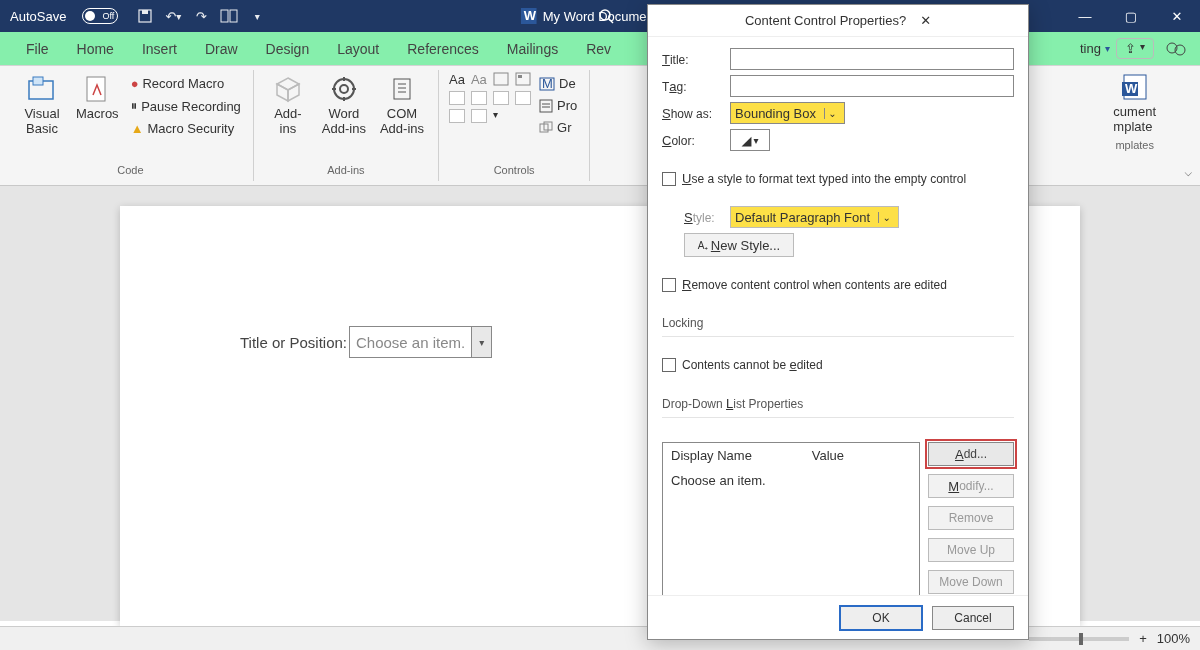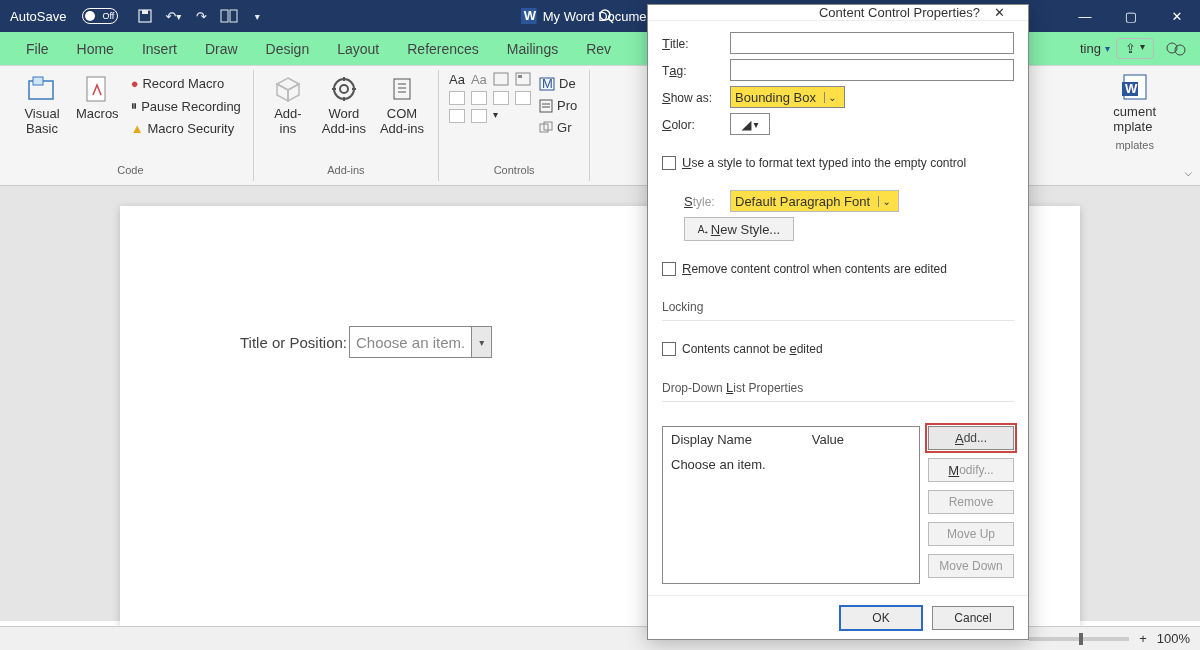--- a/index.html
+++ b/index.html
@@ -31,21 +31,21 @@
 .field-row{display:flex;align-items:center;gap:2px}
 .field-label{font-size:15px;color:#444}
 .cc{display:flex;align-items:center;border:1px solid #888}
 .cc-text{padding:4px 6px;color:#888;font-size:15px;min-width:116px}
 .cc-drop{width:20px;height:30px;background:#e8e8e8;border-left:1px solid #888;display:flex;align-items:center;justify-content:center}
 .status-bar{position:absolute;bottom:0;left:0;right:0;height:24px;background:#f0f0f0;border-top:1px solid #ccc;display:flex;align-items:center;justify-content:flex-end;padding:0 10px;gap:10px;font-size:12px;color:#555}
 .zoom-slider{width:100px;height:4px;background:#ccc;position:relative}
 .zoom-slider::after{content:"";position:absolute;left:50%;top:-4px;width:4px;height:12px;background:#666}
 
 .dialog{position:absolute;left:647px;top:4px;width:382px;height:636px;background:#fff;border:1px solid #888;box-shadow:0 4px 20px rgba(0,0,0,.25);display:flex;flex-direction:column}
-.dlg-title{height:16px;display:flex;align-items:center;justify-content:flex-end;padding:0 23px;font-size:13px;border-bottom:1px solid #eee}
+.dlg-title{height:32px;display:flex;align-items:center;justify-content:center;padding:0 10px;font-size:13px;border-bottom:1px solid #eee}
 .dlg-title .r{display:flex;gap:14px;align-items:center}
 .dlg-body{flex:1;padding:6px 14px 4px;overflow:auto}
 .sect-label{font-size:12px;color:#555;padding:4px 0 6px;border-bottom:1px solid #e4e4e4;margin-bottom:6px}
 .frow{display:flex;align-items:center;gap:10px;margin:5px 0}
 .flabel{width:58px;font-size:12px;color:#333}
 .flabel u, .chk-label u, .dbtn u{text-decoration:underline}
 .tinput{flex:1;height:22px;border:1px solid #888;background:#fff}
 .combo{height:22px;border:1px solid #888;display:flex;align-items:center;padding:0 4px;gap:4px;background:#fde047;font-size:12px}
 .combo .dd{width:16px;text-align:center;border-left:1px solid #888;margin-left:4px}
 .color-btn{height:22px;width:40px;border:1px solid #888;display:flex;align-items:center;justify-content:center;gap:2px;background:#fff}

